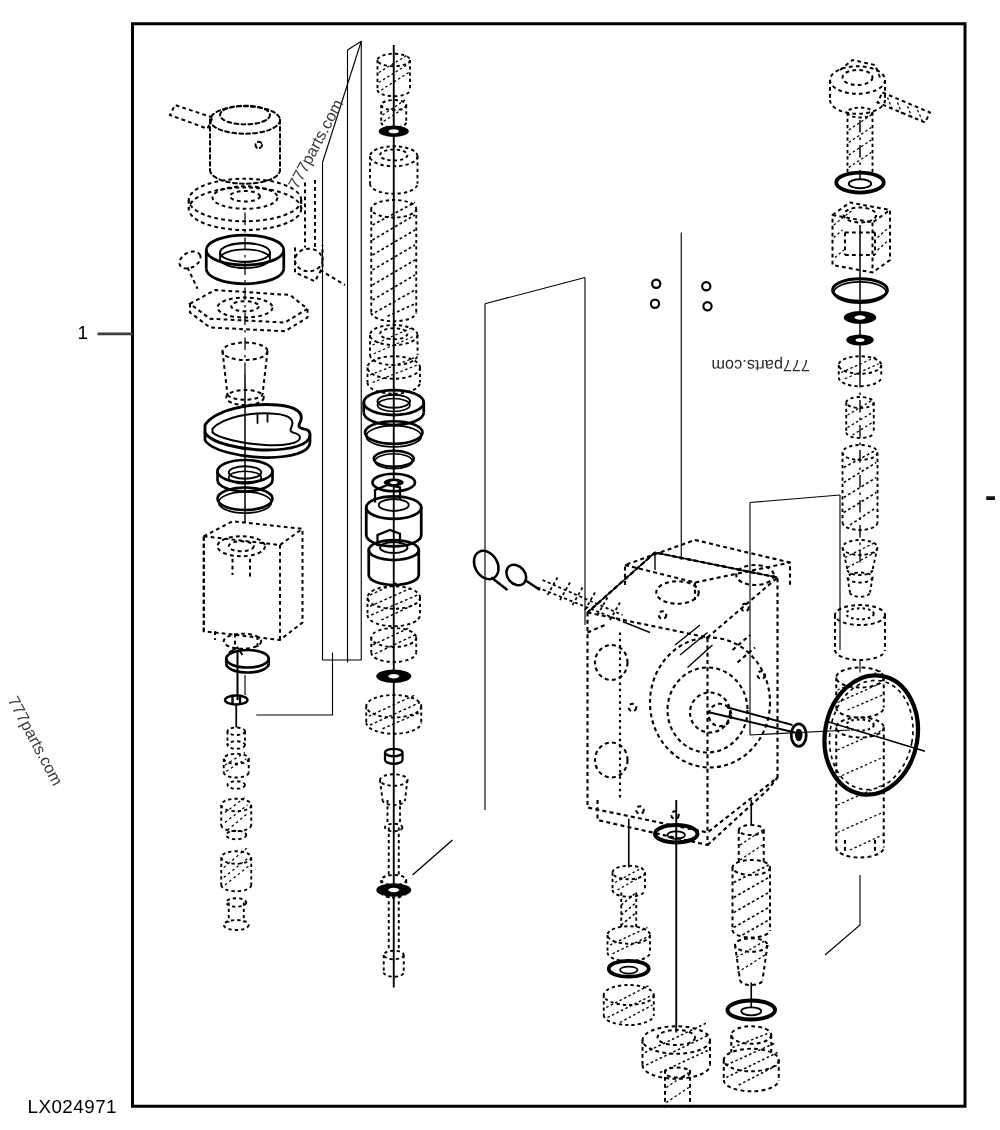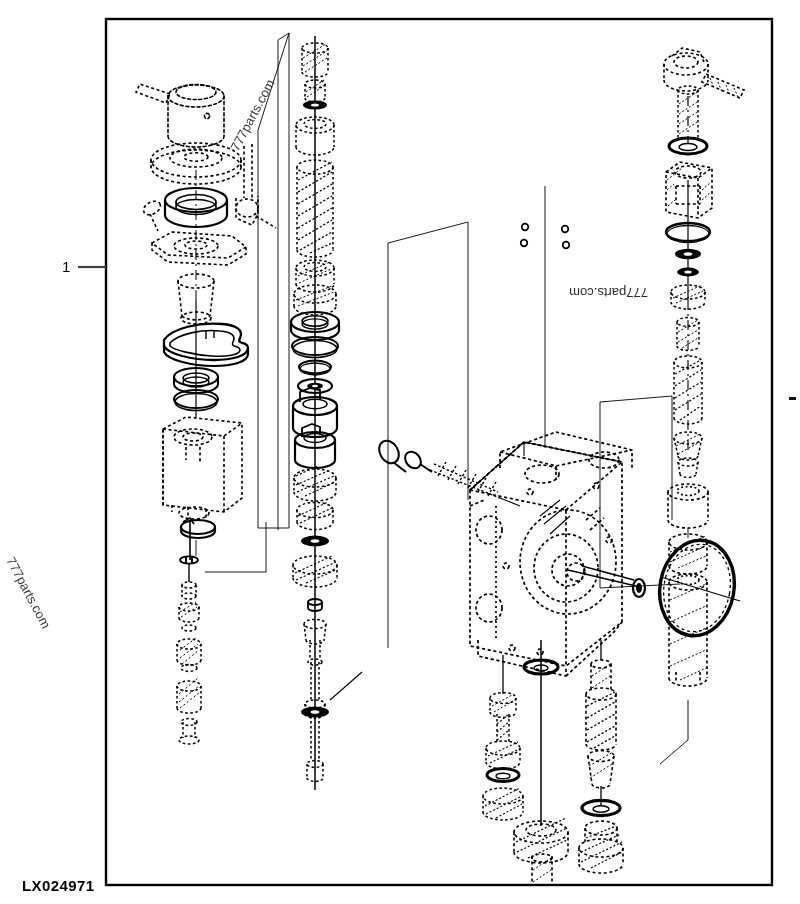--- a/index.html
+++ b/index.html
@@ -23,21 +23,21 @@
   svg#parts-svg {
     position: absolute;
     left: 0; top: 0;
     width: 800px;
     height: 904px;
     display: block;
   }
   .part-label {
     position: absolute;
     font-family: "Liberation Sans", sans-serif;
-    font-weight: bold;
+    font-weight: normal;
     font-size: 15px;
     color: #000000;
     letter-spacing: 0.4px;
     white-space: nowrap;
   }
   #drawing-number {
     left: 22px;
     top: 877px;
   }
   #callout-1-text {

